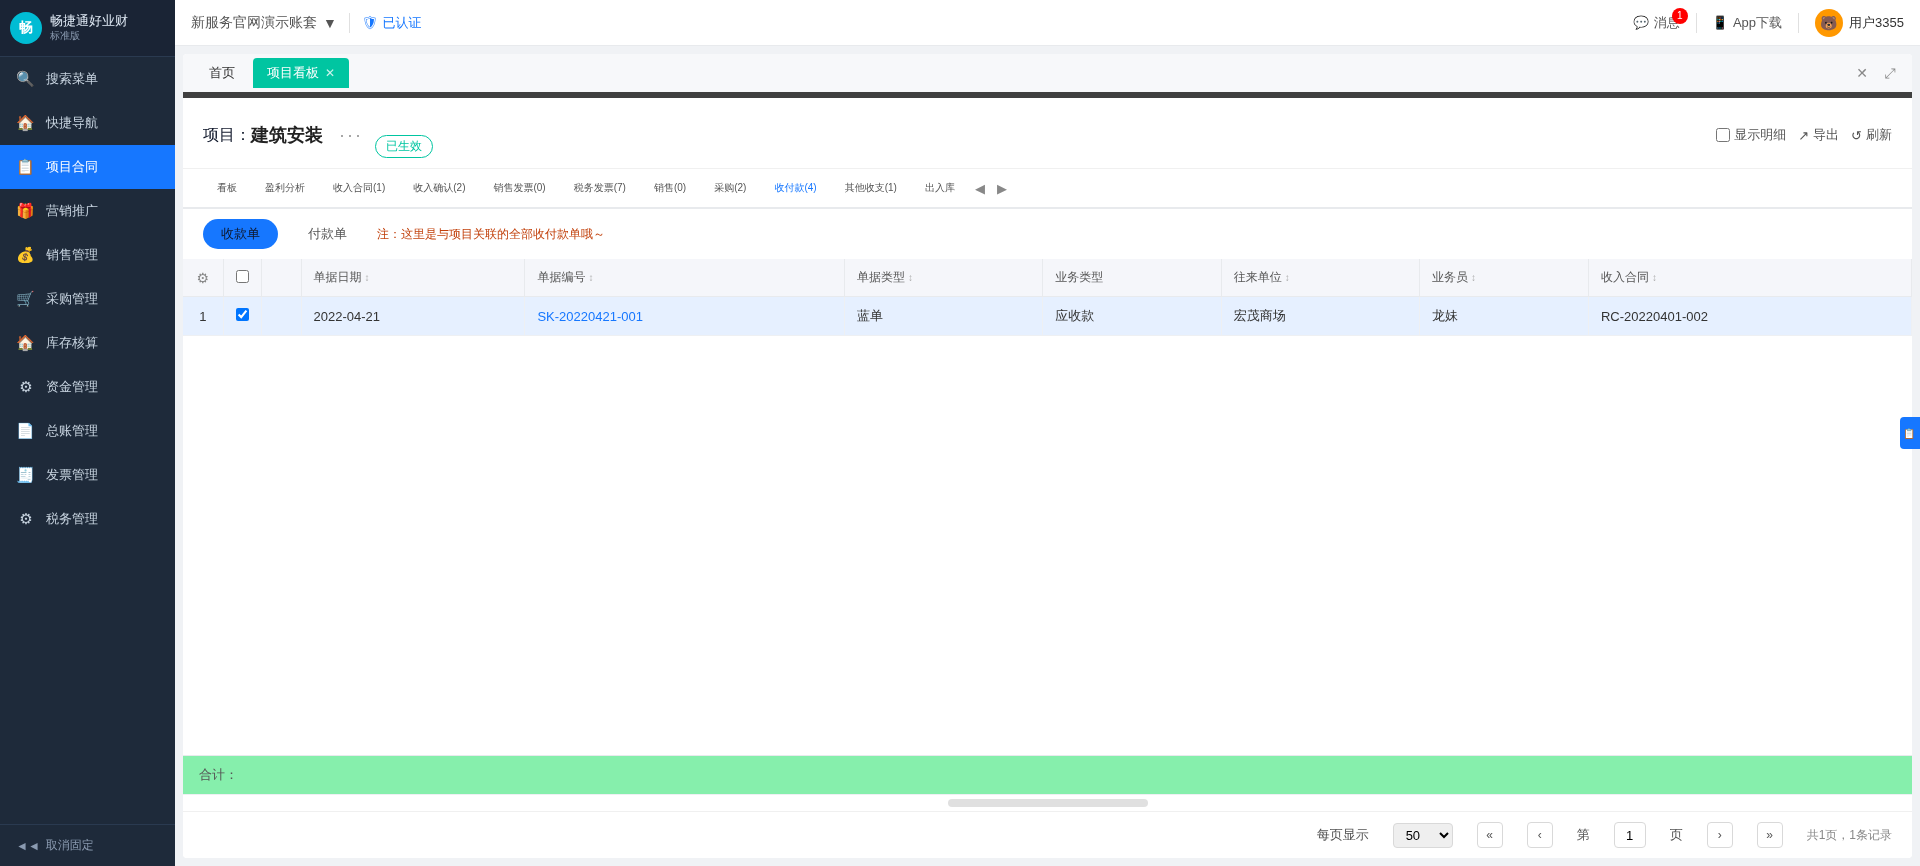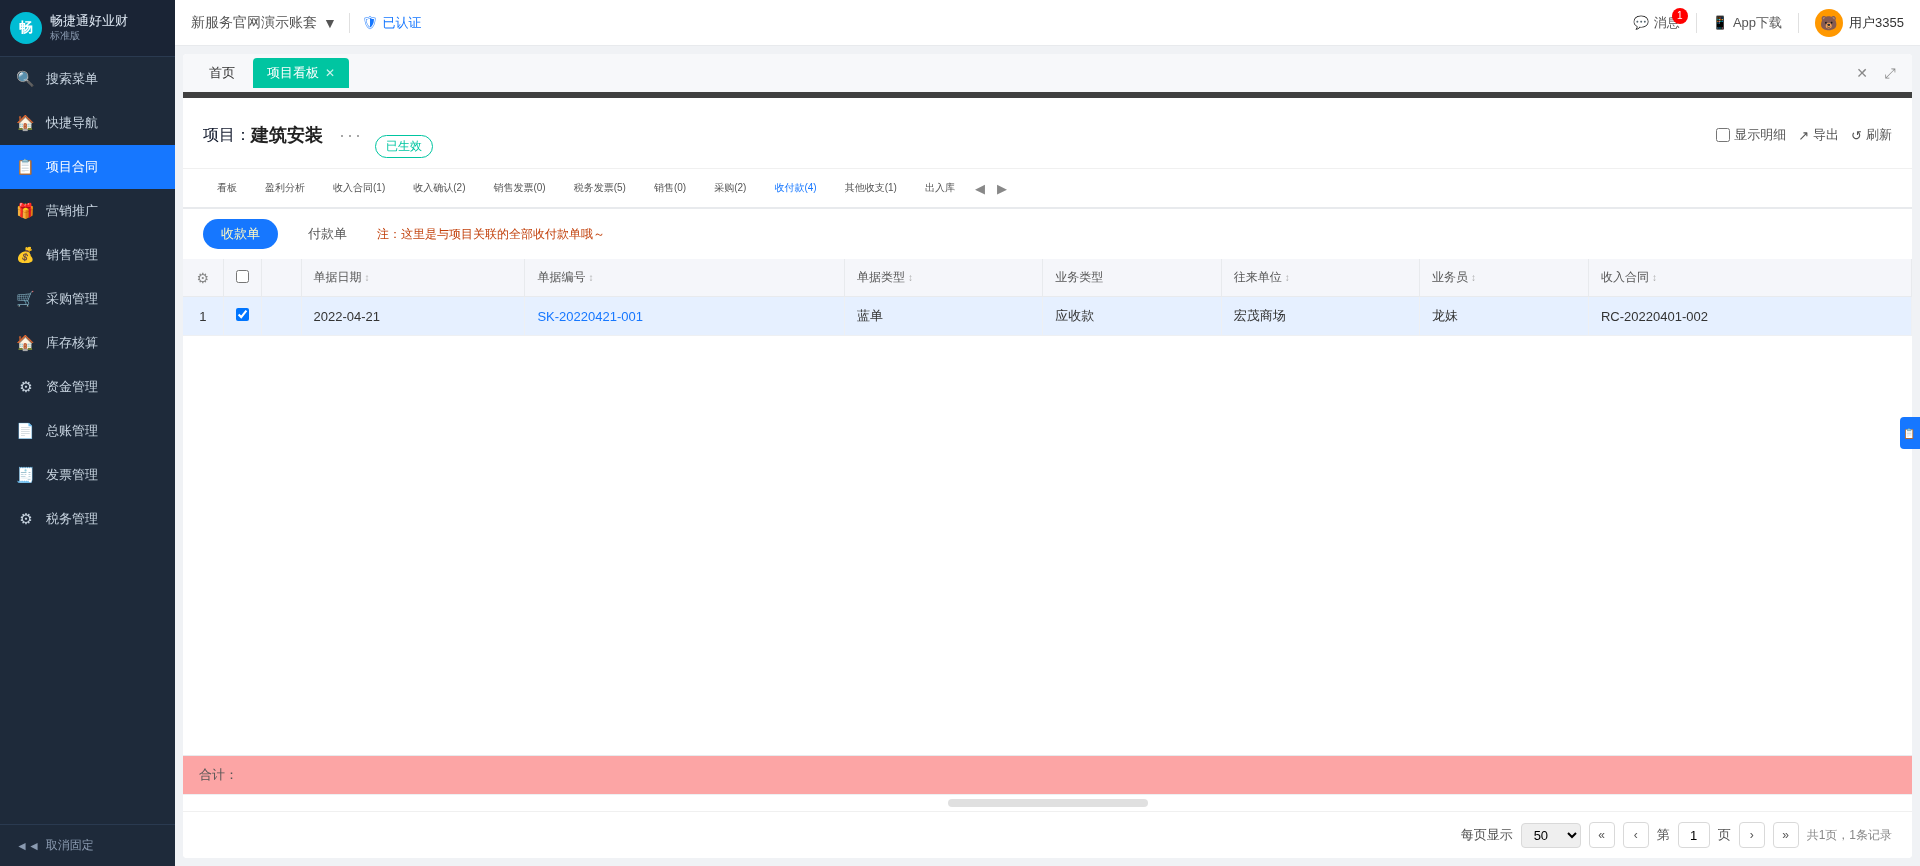--- a/index.html
+++ b/index.html
@@ -161,21 +161,21 @@
 
     
     .sub-buttons {
       display: flex; align-items: center; gap: 12px;
       padding: 10px 20px;
     }
     .sub-btn {
       padding: 6px 18px; border-radius: 16px;
       font-size: 13px; cursor: pointer; border: none; outline: none;
     }
-    .sub-btn.active { background: #1677ff; color: #fef9c3; }
+    .sub-btn.active { background: #1677ff; color: #0f172a; }
     .sub-btn.inactive { background: transparent; color: #555; border: none; }
     .sub-note { color: #c2410c; font-size: 12px; }
 
     
     .data-table { width: 100%; border-collapse: collapse; flex: 1; }
     .table-container { flex: 1; overflow-x: auto; overflow-y: auto; }
     .data-table th {
       background: #f5f6fa;
       padding: 10px 12px;
       text-align: left;
@@ -195,40 +195,40 @@
     }
     .data-table tr.row-selected td { background: #e6f0ff; }
     .settings-icon { color: #888; cursor: pointer; font-size: 14px; }
     .sort-icon { color: #aaa; font-size: 10px; margin-left: 3px; }
     .link-cell { color: #1677ff; cursor: pointer; text-decoration: none; }
     .row-num { color: #888; text-align: center; }
     .check-cell { text-align: center; }
 
     
     .table-footer {
-      background: #fca5a5;
+      background: #86efac;
       padding: 10px 16px;
       border-top: 1px solid #e8eaed;
       display: flex; align-items: center;
       font-size: 13px; color: #555;
       font-weight: 500;
     }
     .scrollbar-area {
       background: #fff;
       padding: 4px 16px;
       border-top: 1px solid #eef0f3;
     }
     .fake-scrollbar {
       height: 8px; background: #e0e0e0; border-radius: 4px;
       width: 200px; margin: 0 auto;
     }
     .pagination-bar {
       display: flex; align-items: center; justify-content: flex-end;
       padding: 10px 20px;
-      gap: 8px; font-size: 13px; color: #555;
+      gap: 24px; font-size: 13px; color: #555;
       border-top: 1px solid #f0f0f0;
       background: #fff;
     }
     .pagination-select {
       border: 1px solid #d9d9d9; border-radius: 4px;
       padding: 3px 8px; font-size: 13px; cursor: pointer;
     }
     .page-btn {
       width: 26px; height: 26px; border: 1px solid #d9d9d9; border-radius: 4px;
       background: #fff; cursor: pointer; display: flex; align-items: center; justify-content: center;
@@ -384,21 +384,21 @@
         </div>
       </div>
     </div>
 
     <div class="sub-tabs">
       <div class="sub-tab">看板</div>
       <div class="sub-tab">盈利分析</div>
       <div class="sub-tab">收入合同(1)</div>
       <div class="sub-tab">收入确认(2)</div>
       <div class="sub-tab">销售发票(0)</div>
-      <div class="sub-tab">税务发票(5)</div>
+      <div class="sub-tab">税务发票(7)</div>
       <div class="sub-tab">销售(0)</div>
       <div class="sub-tab">采购(2)</div>
       <div class="sub-tab active">收付款(4)</div>
       <div class="sub-tab">其他收支(1)</div>
       <div class="sub-tab">出入库</div>
       <div class="sub-tab-nav">◀</div>
       <div class="sub-tab-nav">▶</div>
     </div>
 
     <div class="table-area">

